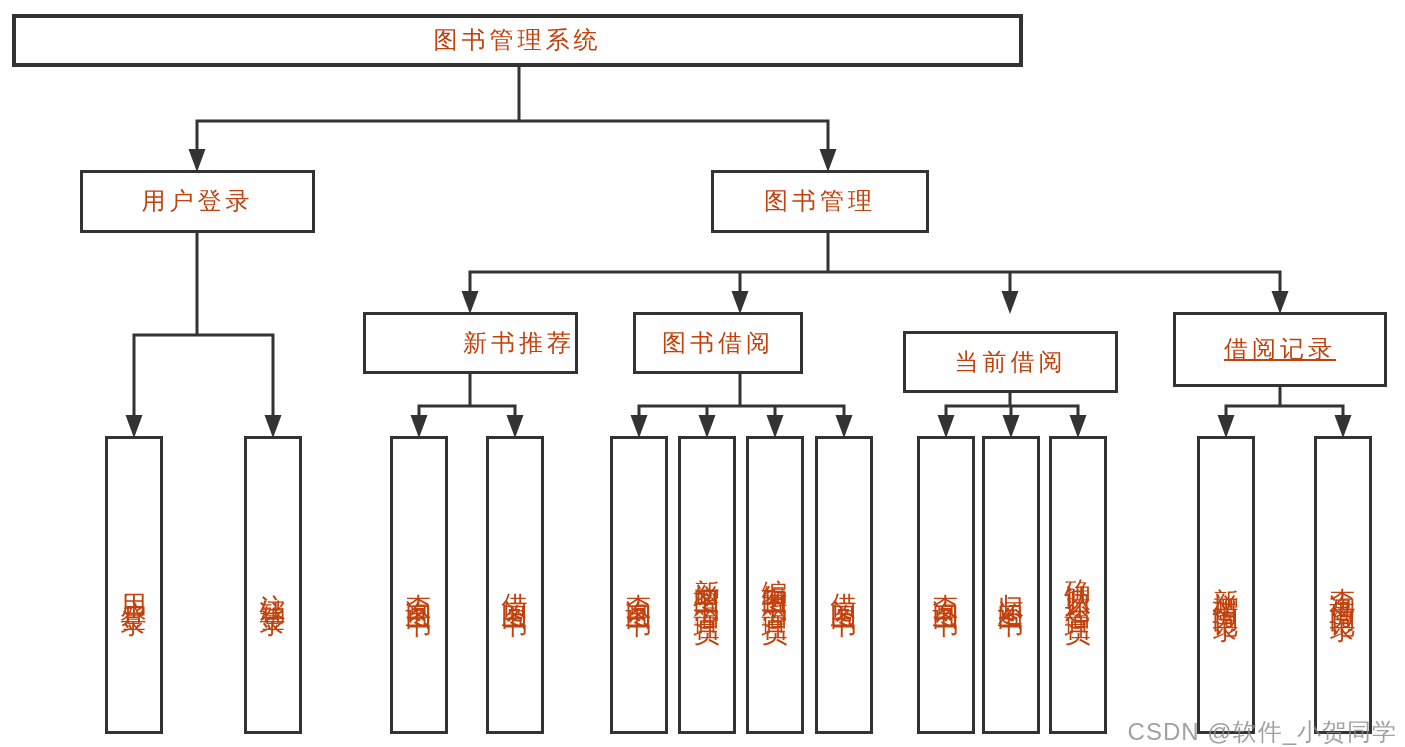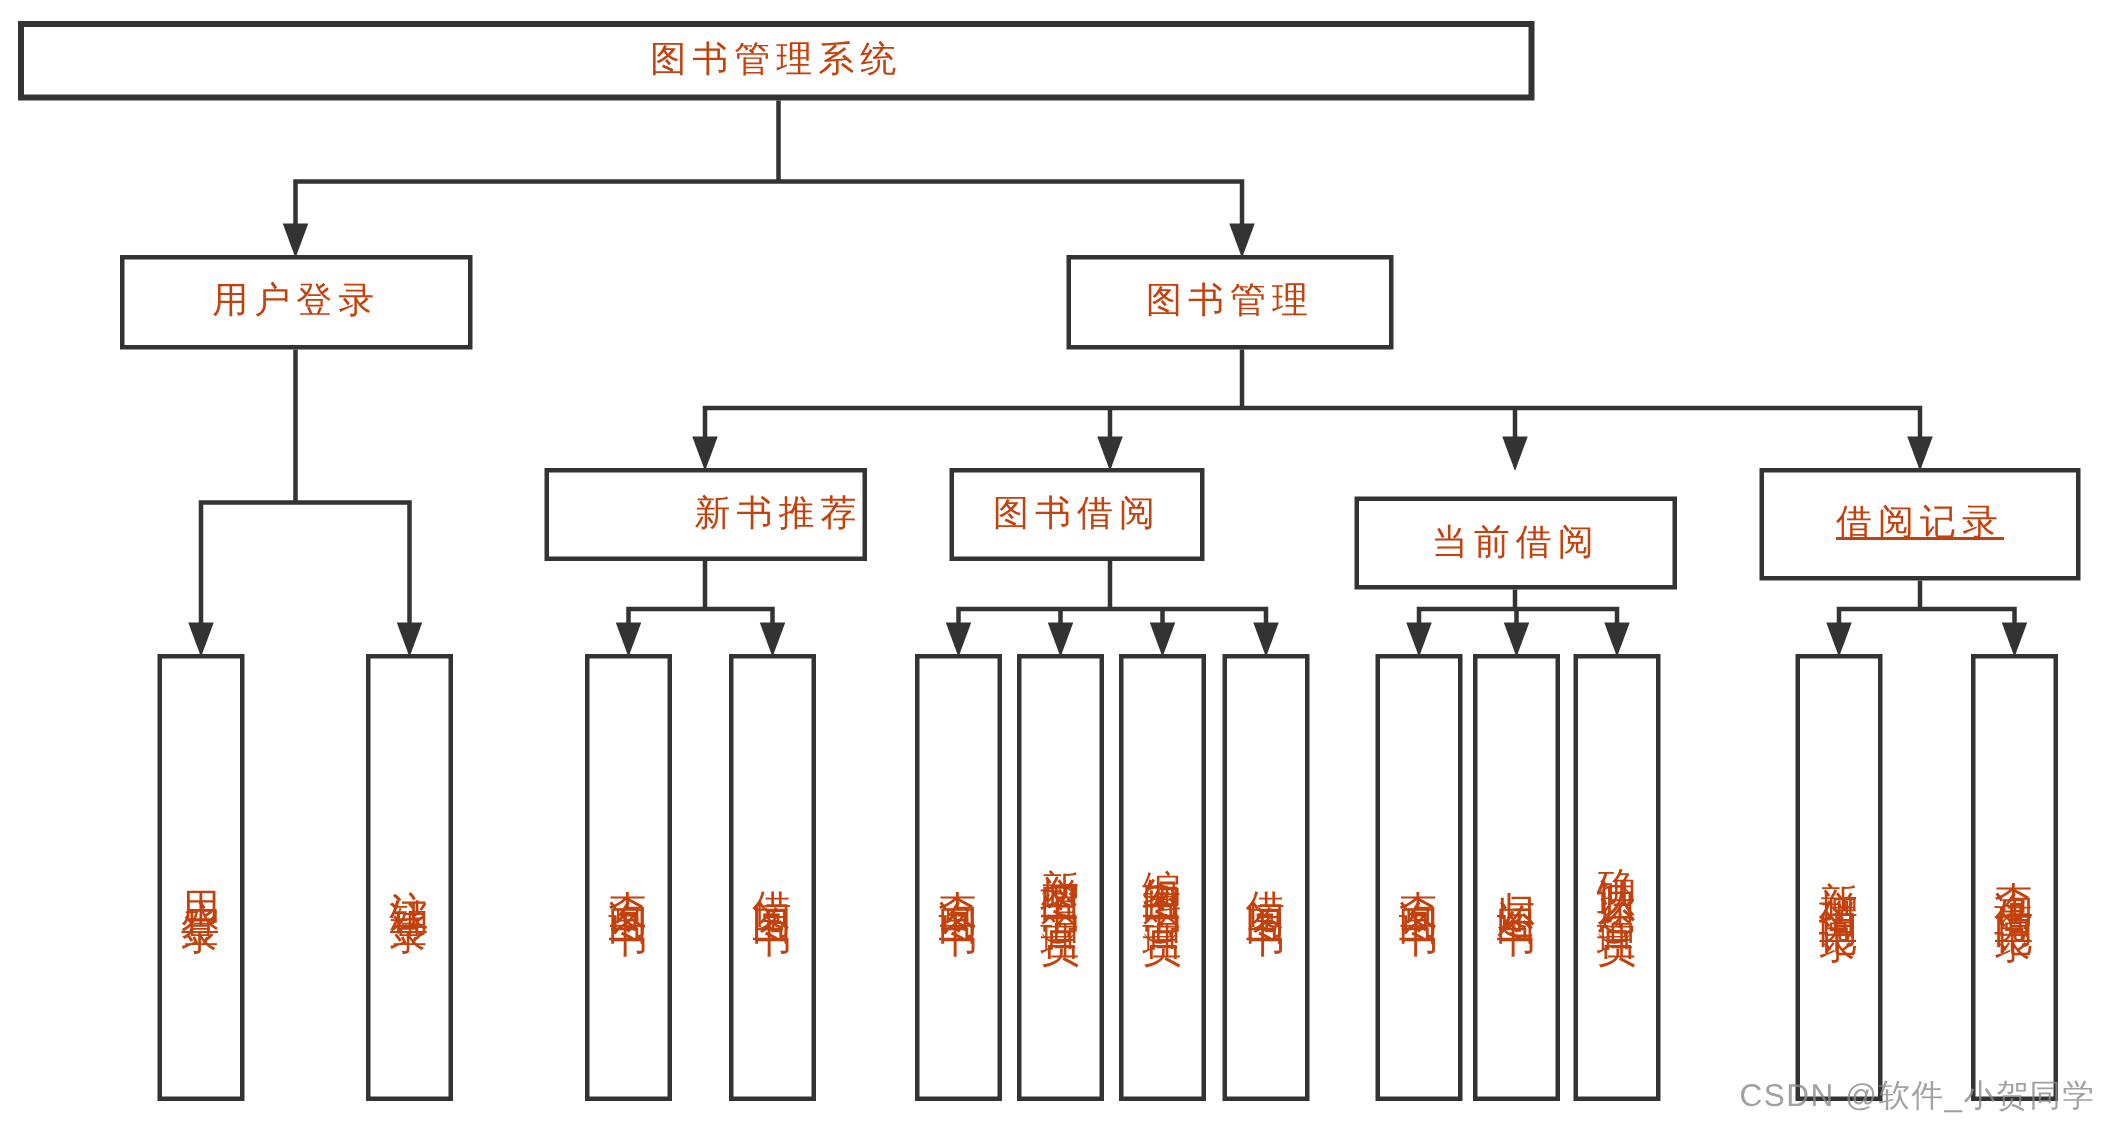--- a/index.html
+++ b/index.html
@@ -41,21 +41,21 @@
     writing-mode: vertical-rl;
     text-orientation: mixed;
     font-size: 26px;
     letter-spacing: 6px;
     line-height: 1;
   }
   .watermark {
     position: absolute;
     top: 716px;
     right: 8px;
-    font-size: 21px;
+    font-size: 24px;
     letter-spacing: 1px;
     color: rgba(138, 138, 138, 0.8);
     white-space: nowrap;
     z-index: 5;
   }
 </style>
 </head>
 <body>
 
 <div class="canvas">

